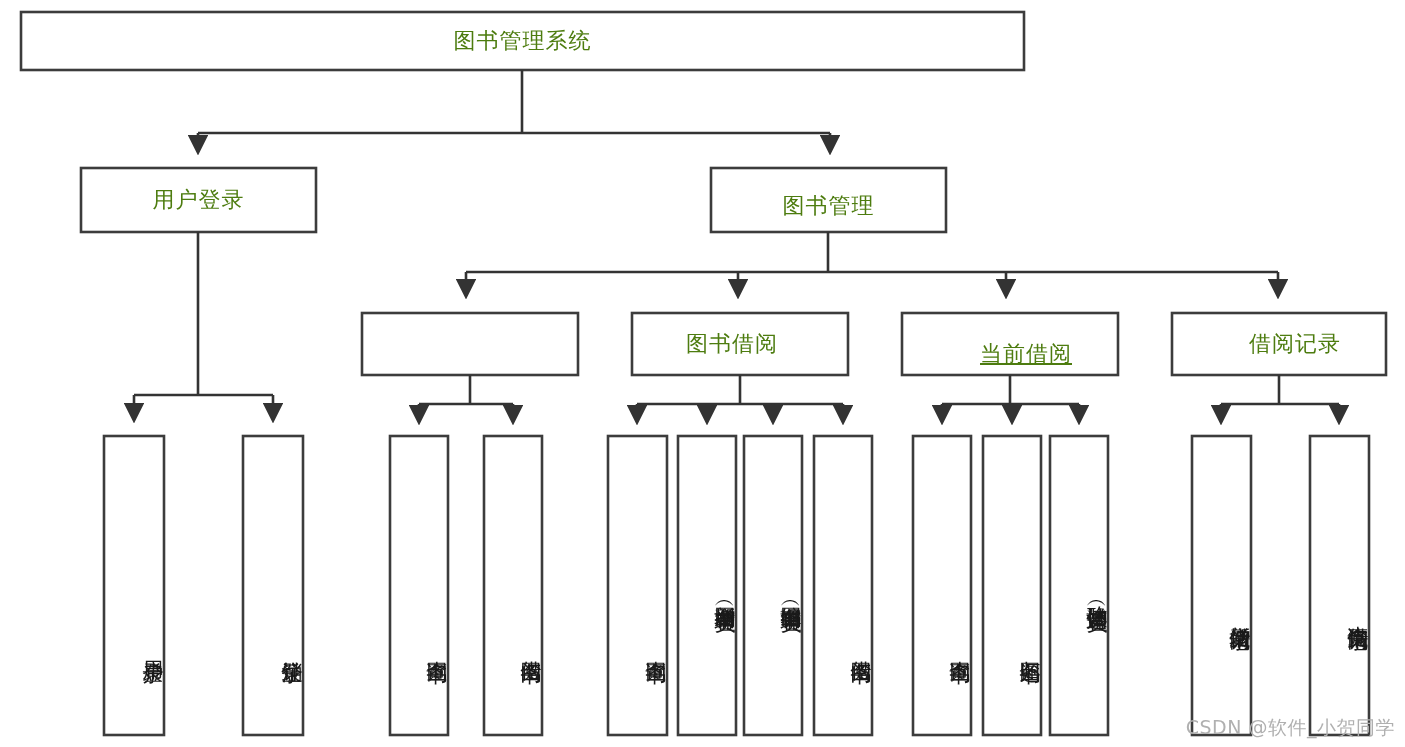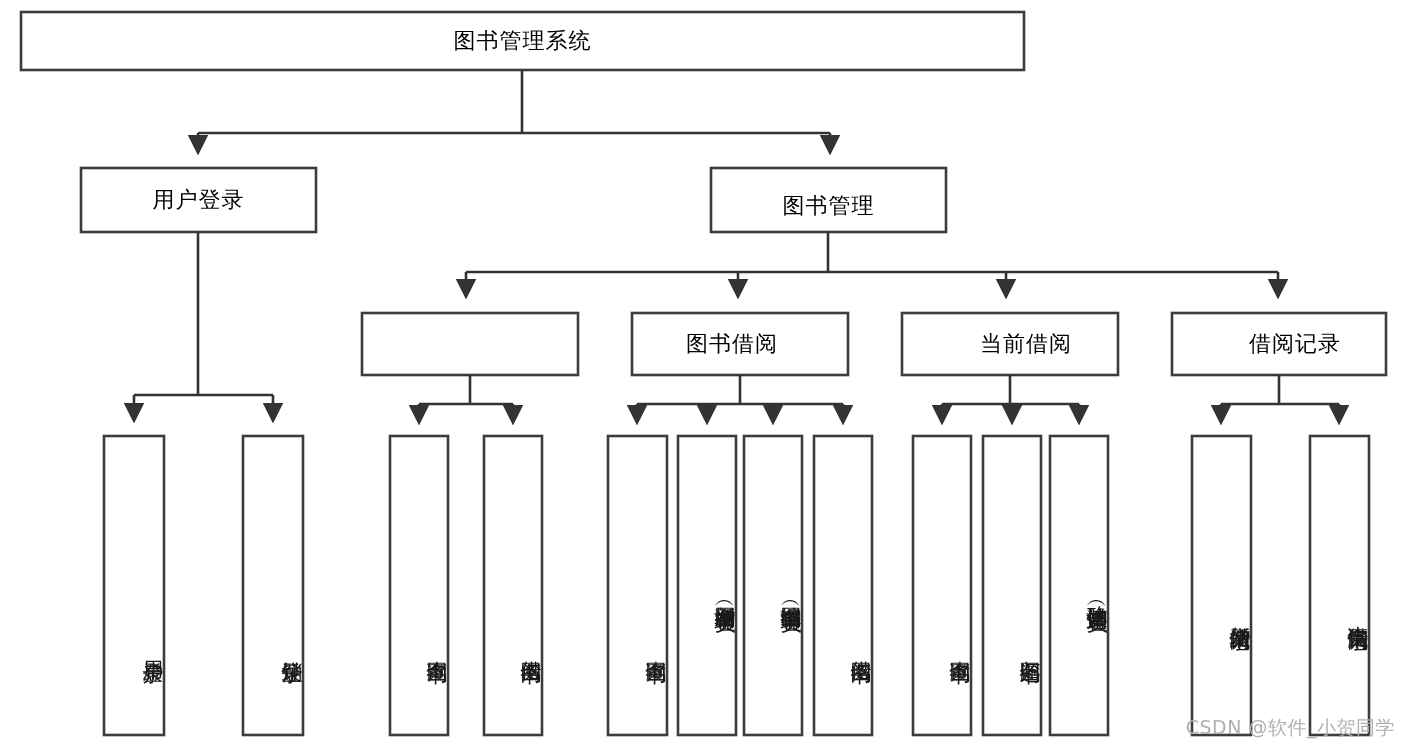--- a/index.html
+++ b/index.html
@@ -54,21 +54,21 @@
     letter-spacing: 1px;
     white-space: nowrap;
     pointer-events: none;
   }
   .hlabel-wrap {
     position: absolute;
     display: flex;
     align-items: center;
     justify-content: center;
     font-size: 22px;
-    color: #000000;
+    color: #4d7c0f;
     letter-spacing: 1px;
     white-space: nowrap;
     pointer-events: none;
   }
   #watermark {
     position: absolute;
     right: 10px;
     bottom: 6px;
     font-size: 19px;
     color: #b0b0b0;
@@ -167,21 +167,21 @@
       <path class="connector" d="M 1339,404 L 1339,422" marker-end="url(#arrow)"></path>
     </g>
   </svg>
 
   <div class="hlabel-wrap" style="left:21px; top:12px; width:1003px; height:58px;">图书管理系统</div>
 
   <div class="hlabel-wrap" style="left:81px; top:168px; width:235px; height:64px;">用户登录</div>
   <div class="hlabel-wrap" style="left:711px; top:168px; width:235px; height:76px;">图书管理</div>
 
   <div class="hlabel-wrap" style="left:632px; top:313px; width:176px; height:62px;padding-left:12px;">图书借阅</div>
-  <div class="hlabel-wrap" style="left:902px; top:313px; width:248px; height:62px;">当前借阅</div>
+  <div class="hlabel-wrap" style="left:902px; top:323px; width:248px; height:62px;text-decoration:underline;">当前借阅</div>
   <div class="hlabel-wrap" style="left:1172px; top:313px; width:246px; height:62px;">借阅记录</div>
 
   <div class="vlabel-wrap" style="left:104px; top:436px; width:60px; height:299px; padding-top:60px;">用户登录</div>
   <div class="vlabel-wrap" style="left:243px; top:436px; width:60px; height:299px; padding-top:60px;">注销登录</div>
   <div class="vlabel-wrap" style="left:390px; top:436px; width:58px; height:299px; padding-top:60px;">查询图书</div>
   <div class="vlabel-wrap" style="left:484px; top:436px; width:58px; height:299px; padding-top:60px;">借阅图书</div>
   <div class="vlabel-wrap" style="left:608px; top:436px; width:59px; height:299px; padding-top:60px;">查询图书</div>
   <div class="vlabel-wrap" style="left:678px; top:436px; width:58px; height:299px; padding-top:8px;">新增图书（管理员）</div>
   <div class="vlabel-wrap" style="left:744px; top:436px; width:58px; height:299px; padding-top:8px;">编辑图书（管理员）</div>
   <div class="vlabel-wrap" style="left:814px; top:436px; width:58px; height:299px; padding-top:60px;">借阅图书</div>

